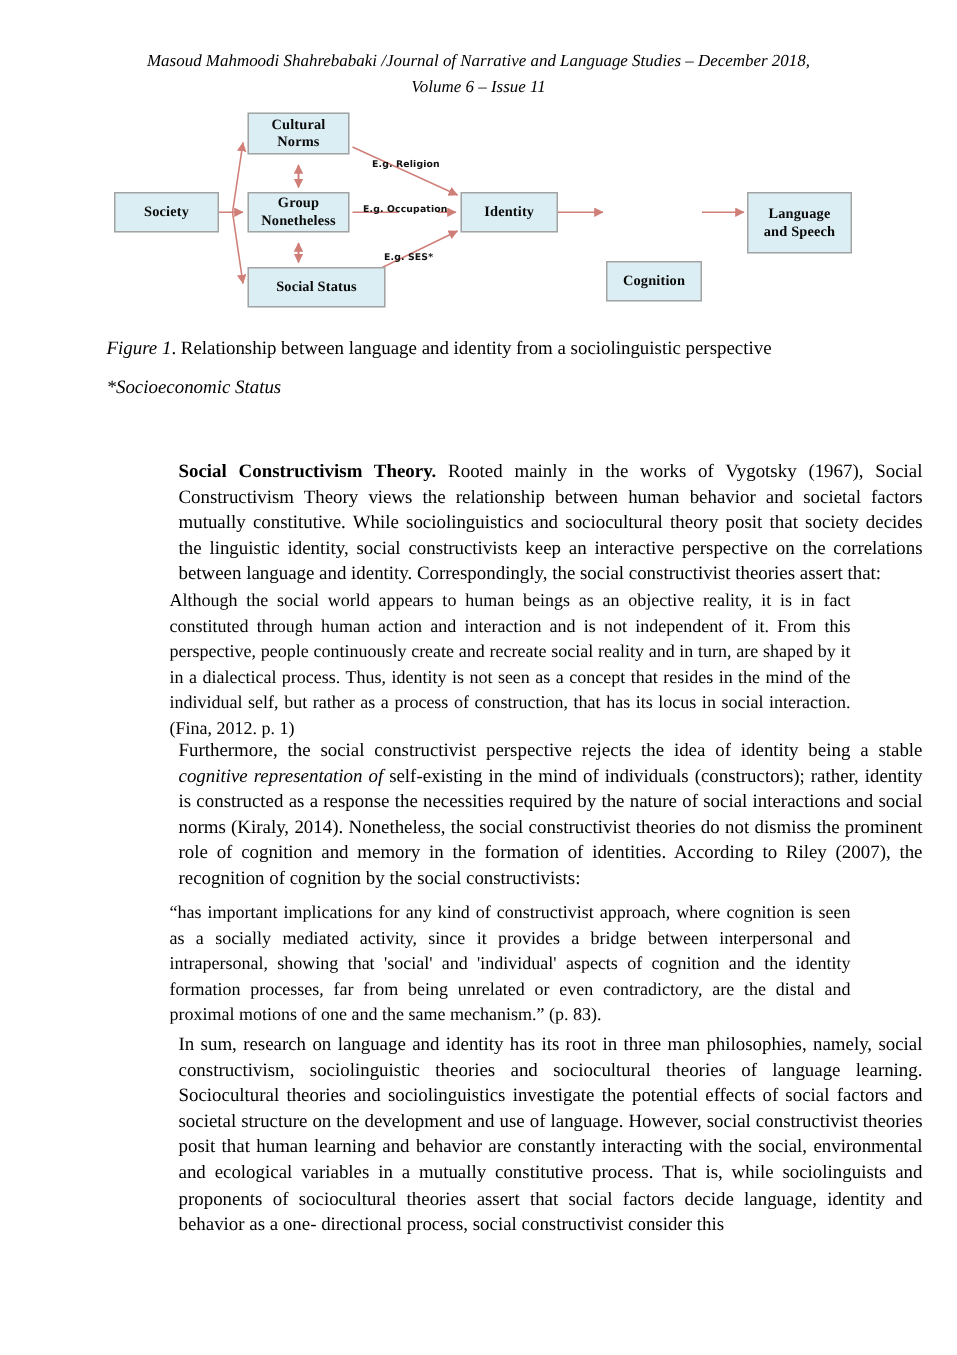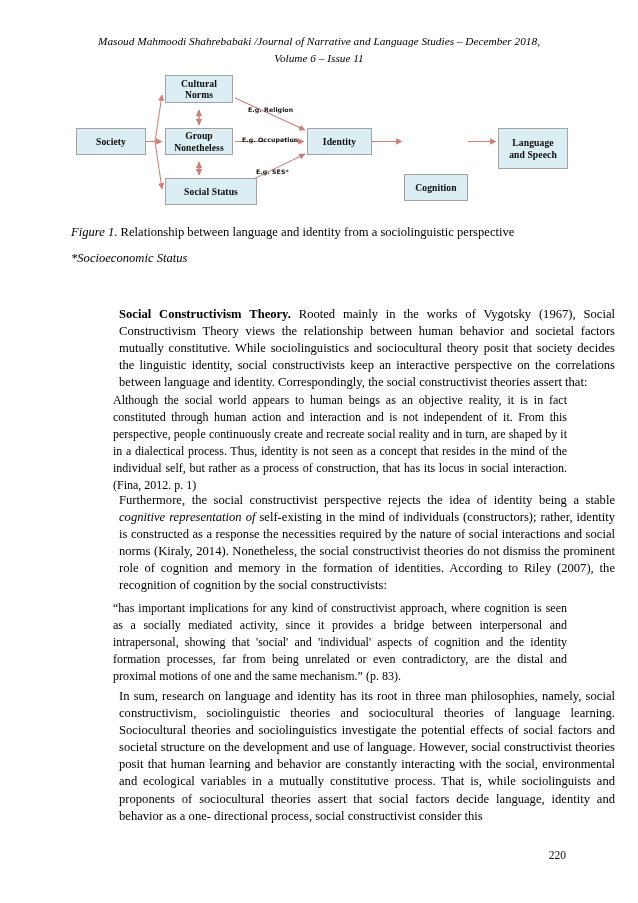--- a/index.html
+++ b/index.html
@@ -248,15 +248,14 @@
   <div class="blockquote quote-1">Although the social world appears to human beings as an objective reality, it is in fact constituted through human action and interaction and is not independent of it. From this perspective, people continuously create and recreate social reality and in turn, are shaped by it in a dialectical process. Thus, identity is not seen as a concept that resides in the mind of the individual self, but rather as a process of construction, that has its locus in social interaction. (Fina, 2012. p. 1)</div>
 
   <div class="para para-2">
     <span>Furthermore, the social constructivist perspective rejects the idea of identity being a stable </span><span class="ital">cognitive representation of</span><span> self-existing in the mind of individuals (constructors); rather, identity is constructed as a response the necessities required by the nature of social interactions and social norms (Kiraly, 2014). Nonetheless, the social constructivist theories do not dismiss the prominent role of cognition and memory in the formation of identities. According to Riley (2007), the recognition of cognition by the social constructivists:</span>
   </div>
 
   <div class="blockquote quote-2">“has important implications for any kind of constructivist approach, where cognition is seen as a socially mediated activity, since it provides a bridge between interpersonal and intrapersonal, showing that 'social' and 'individual' aspects of cognition and the identity formation processes, far from being unrelated or even contradictory, are the distal and proximal motions of one and the same mechanism.” (p. 83).</div>
 
   <div class="para para-3">In sum, research on language and identity has its root in three man philosophies, namely, social constructivism, sociolinguistic theories and sociocultural theories of language learning. Sociocultural theories and sociolinguistics investigate the potential effects of social factors and societal structure on the development and use of language. However, social constructivist theories posit that human learning and behavior are constantly interacting with the social, environmental and ecological variables in a mutually constitutive process. That is, while sociolinguists and proponents of sociocultural theories assert that social factors decide language, identity and behavior as a one- directional process, social constructivist consider this</div>
 
-  <div class="page-number">220</div>
 
 </div>
 
 </body></html>

